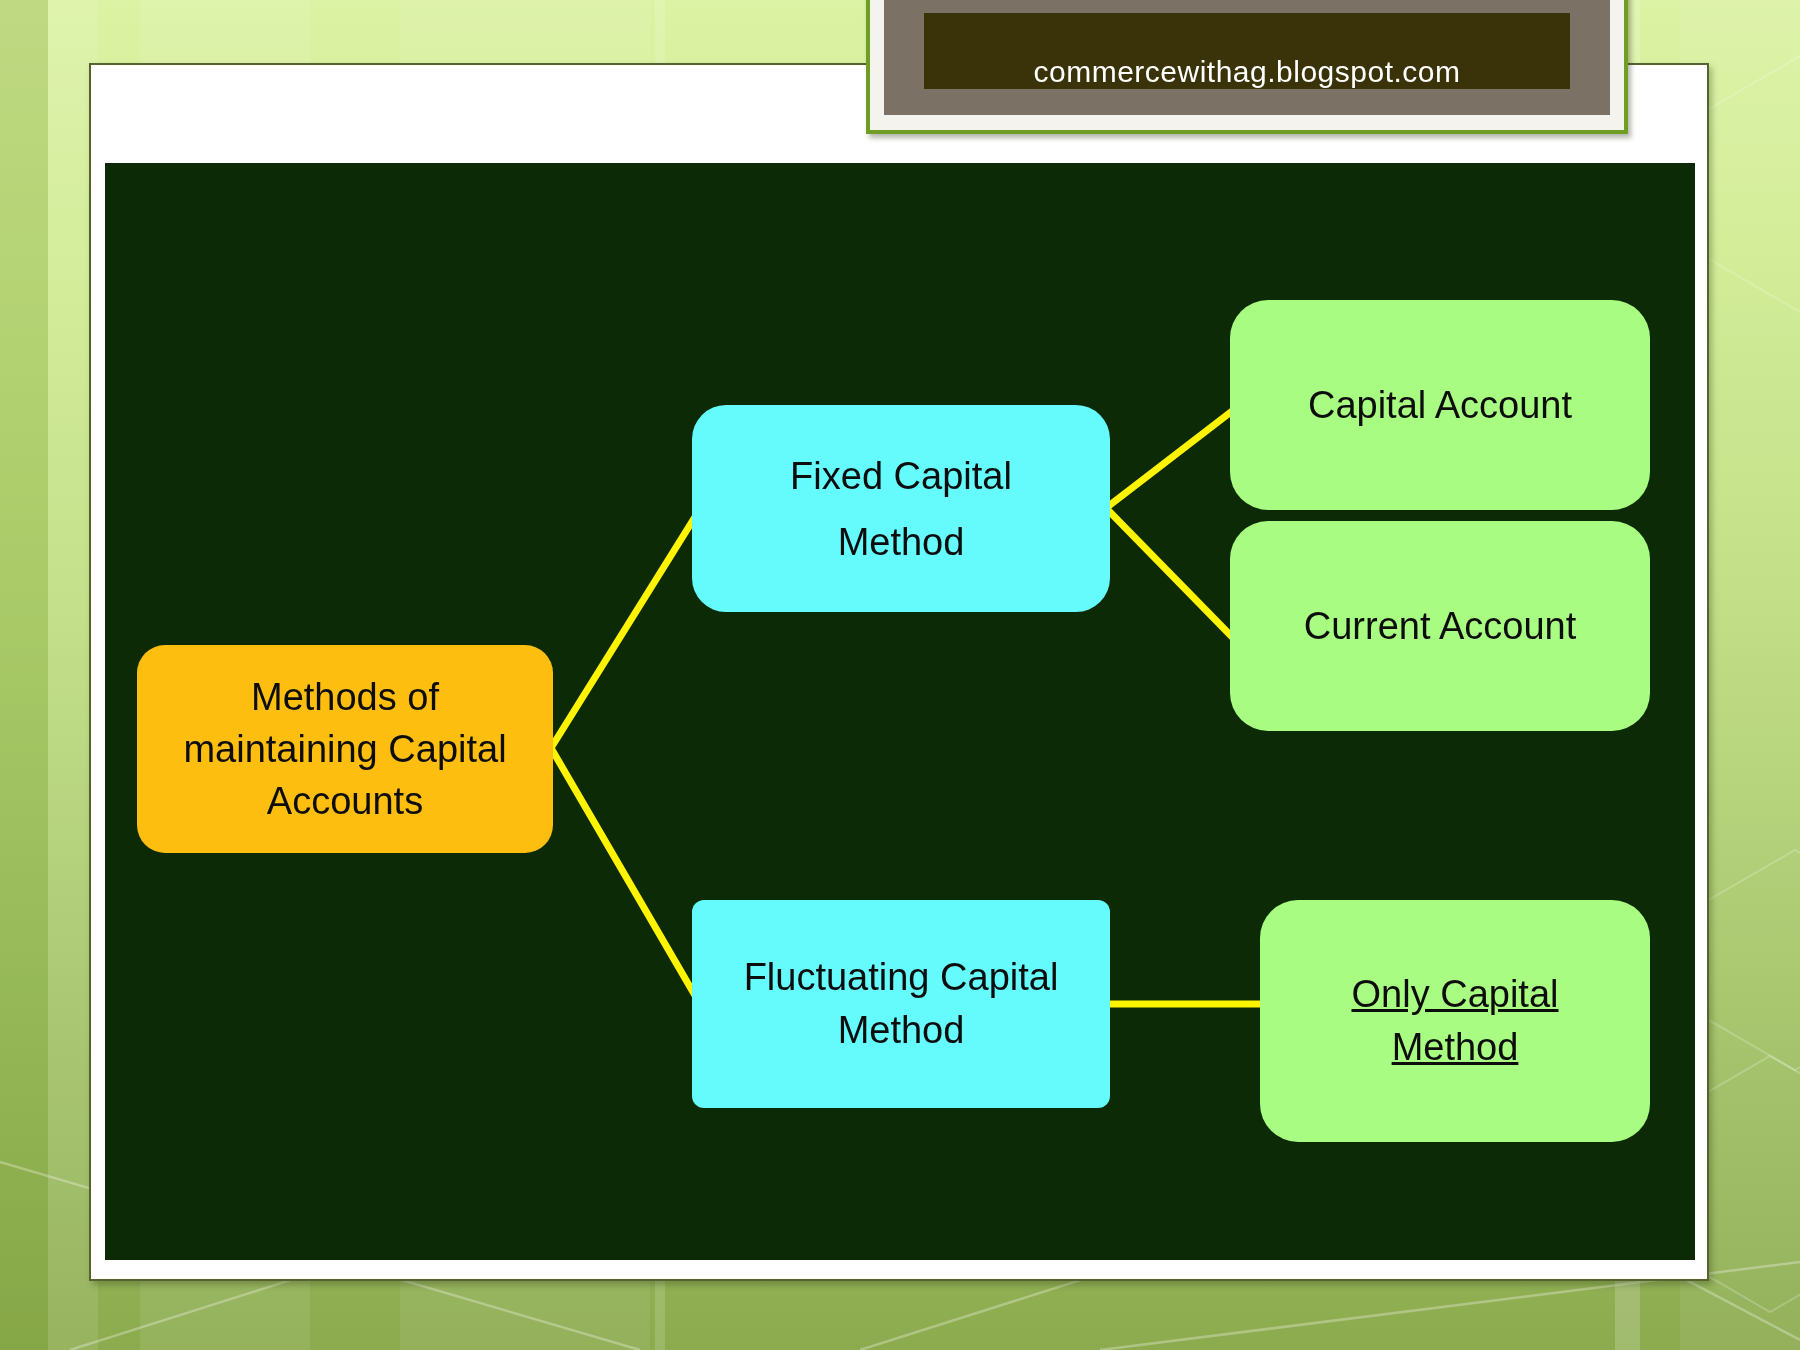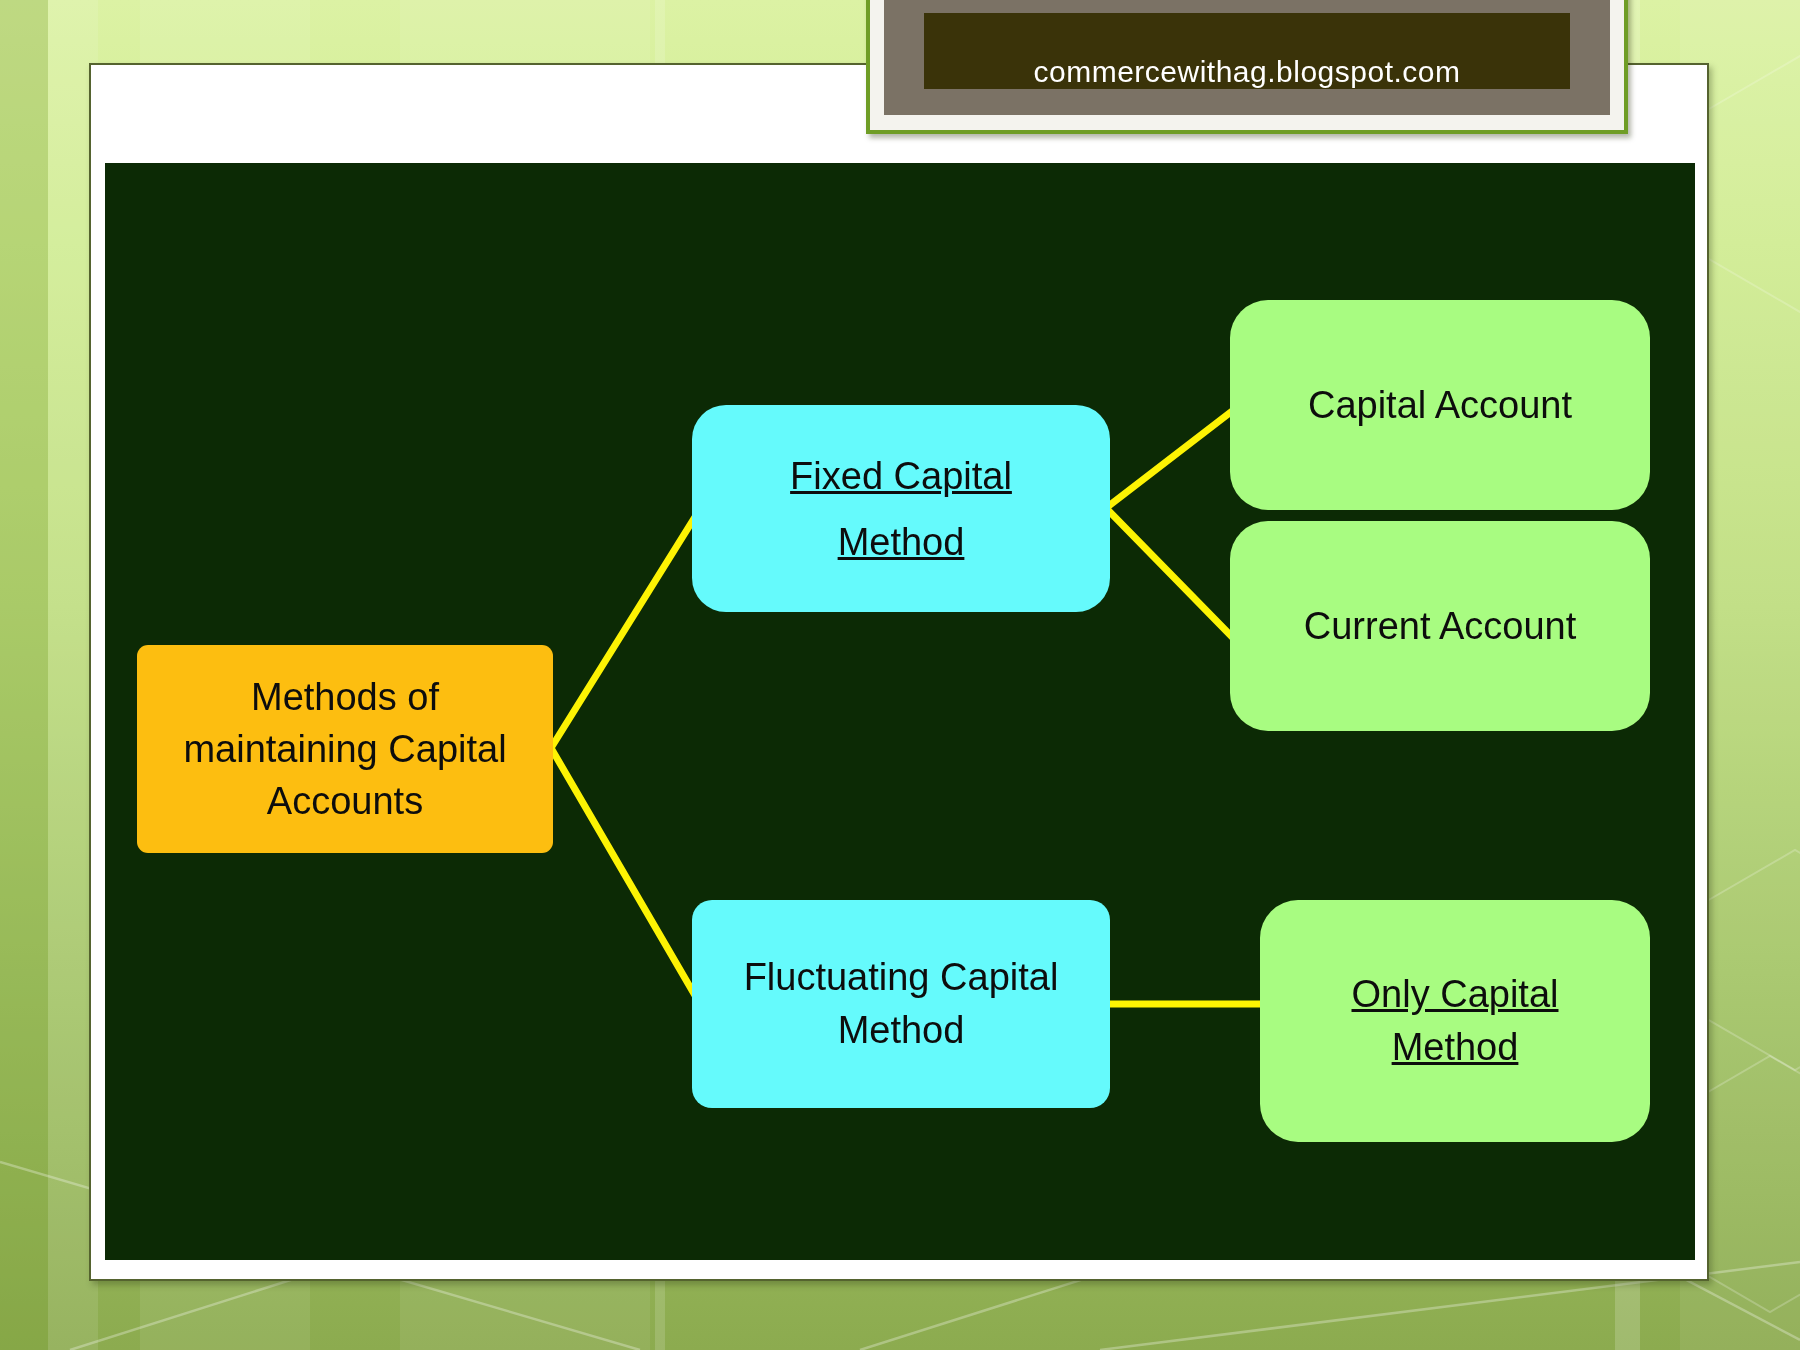--- a/index.html
+++ b/index.html
@@ -25,25 +25,25 @@
   .edge{ stroke:var(--connector,#fdf303); stroke-width:7; stroke-linecap:round; fill:none; }
 
   .node{
     position:absolute; z-index:4;
     display:flex; flex-direction:column; align-items:center; justify-content:center;
     text-align:center; font-size:38px; color:var(--text,#0d0d0d);
     line-height:53px; padding:11px 14px;
   }
   .node span{ display:block; }
   .node-root{ left:137px; top:645px; width:416px; height:208px;
-    background:var(--root_node,#fdbe10); border-radius:11px; line-height:52px; }
+    background:var(--root_node,#fdbe10); border-radius:28px; line-height:52px; }
   .node-fixed{ left:692px; top:405px; width:418px; height:207px;
-    background:var(--method_node,#65fafc); border-radius:34px; line-height:66px;text-decoration:underline; }
+    background:var(--method_node,#65fafc); border-radius:34px; line-height:66px; }
   .node-fluctuating{ left:692px; top:900px; width:418px; height:208px;
-    background:var(--method_node,#65fafc); border-radius:20px; }
+    background:var(--method_node,#65fafc); border-radius:12px; }
   .node-capital{ left:1230px; top:300px; width:420px; height:210px;
     background:var(--account_node,#a8fc81); border-radius:38px; }
   .node-current{ left:1230px; top:521px; width:420px; height:210px;
     background:var(--account_node,#a8fc81); border-radius:38px; }
   .node-only{ left:1260px; top:900px; width:390px; height:242px;
     background:var(--account_node,#a8fc81); border-radius:38px;text-decoration:underline; }
 
   .banner{
     position:absolute; left:866px; top:-26px; width:762px; height:160px;
     background:var(--banner_border,#6f9d26); padding:4px; z-index:10;

